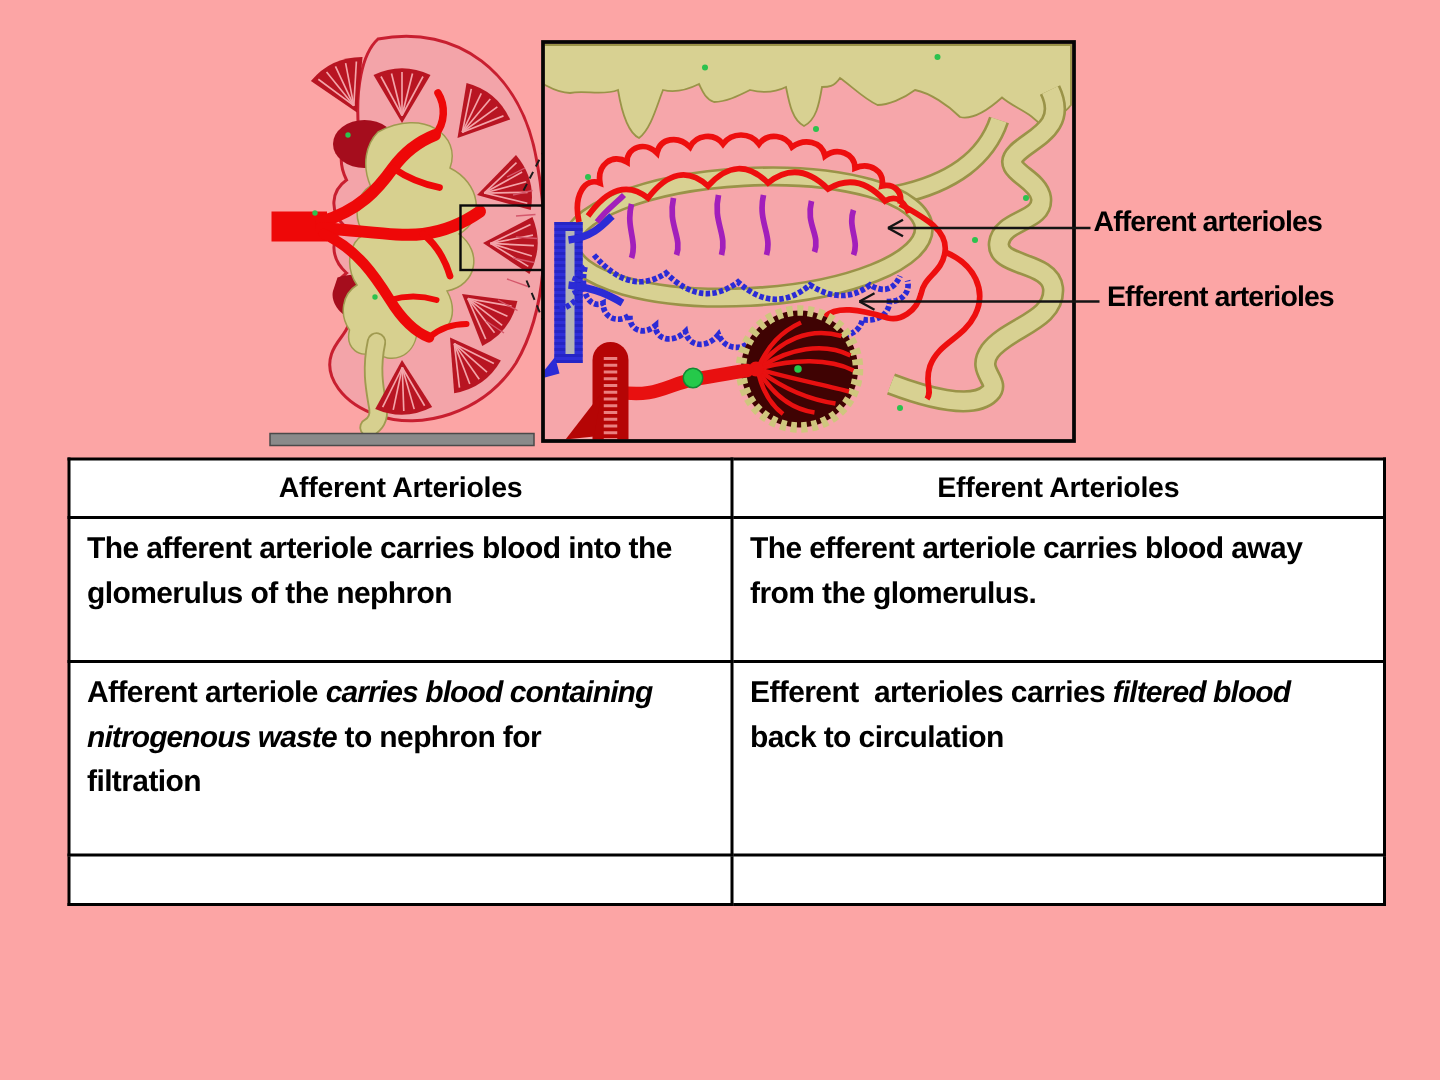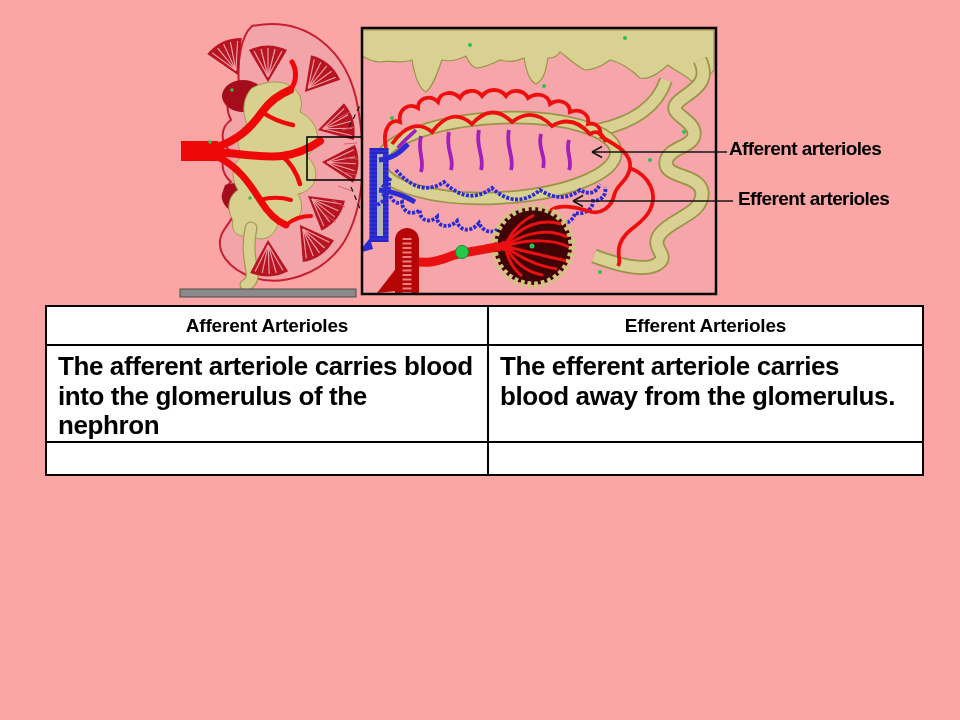--- a/index.html
+++ b/index.html
@@ -14,21 +14,21 @@
   .lbl-afferent { left:729px; top:138px; }
   .lbl-efferent { left:738px; top:188px; }
 
   table.cmp-table { position:absolute; left:45px; top:305px; width:877px;
                     border-collapse:collapse; table-layout:fixed;
                     font-weight:bold; color:#000; }
   .cmp-table th, .cmp-table td { border:2px solid #000; background:#fff; }
   .cmp-table th { font-size:19px; letter-spacing:-0.2px; text-align:center;
                   vertical-align:middle; height:33px; padding:2px 0; }
   .cmp-table td { vertical-align:top; text-align:left;
-                  padding:6px 14px 0 11px; font-size:26px;
+                  padding:6px 14px 0 11px; font-size:20px;
                   line-height:29.5px; letter-spacing:-0.4px; }
   tr.r1 { height:96px; }
   tr.r2 { height:129px; }
   tr.r3 { height:33px; }
   .seg { white-space:pre-wrap; }
   .bi  { font-style:italic; letter-spacing:-0.6px; }
 </style>
 </head>
 <body>
 
@@ -226,19 +226,24 @@
       </colgroup>
     <tbody>
         <tr>
       <th>Afferent Arterioles</th>
       <th>Efferent Arterioles</th>
     </tr>
     <tr class="r1">
       <td><span class="seg">The afferent arteriole carries blood into the glomerulus of the nephron</span></td>
       <td><span class="seg">The efferent arteriole carries blood away from the glomerulus.</span></td>
     </tr>
+    <tr class="r2">
+      <td><span class="seg">Afferent arteriole </span><span class="seg bi">carries blood containing nitrogenous waste</span><span class="seg"> to nephron for
+filtration</span></td>
+      <td><span class="seg">Efferent  arterioles carries </span><span class="seg bi">filtered blood</span><span class="seg"> back to circulation</span></td>
+    </tr>
     <tr class="r3">
       <td><span class="seg"></span></td>
       <td><span class="seg"></span></td>
     </tr>
   </tbody>
     </table>
 </div>
 
 </body></html>

